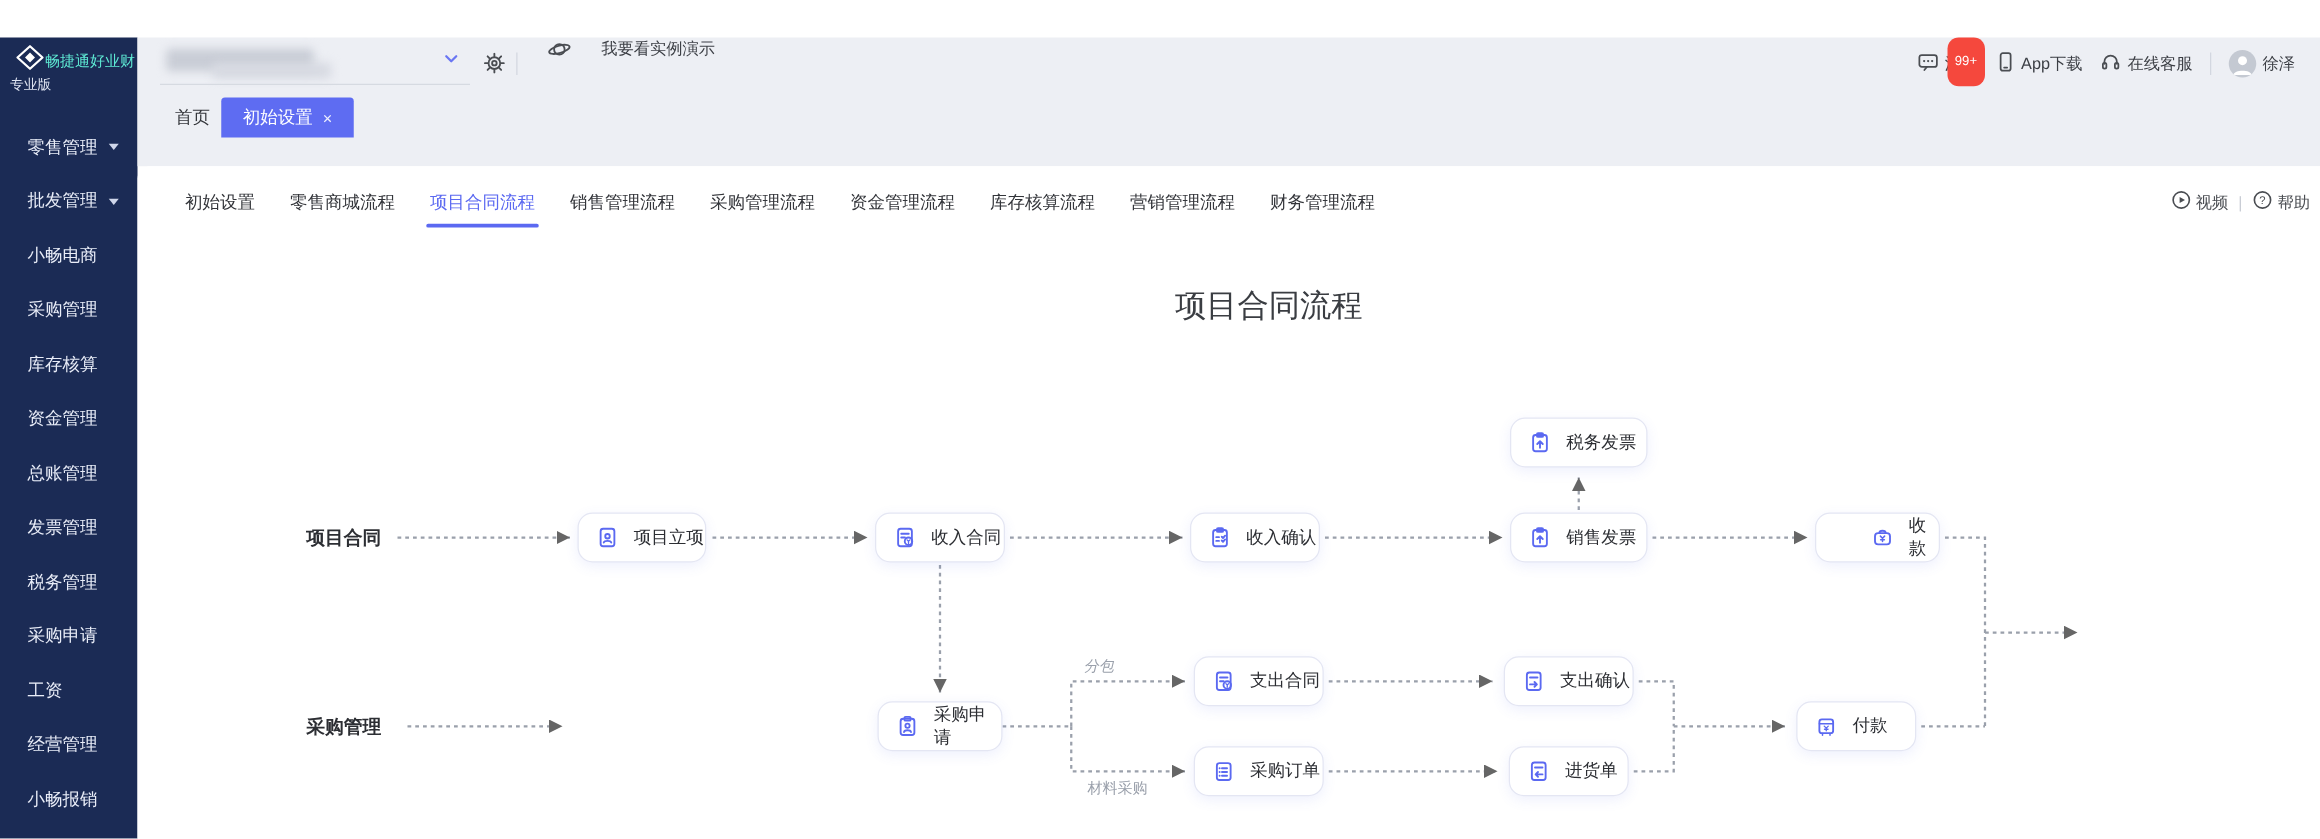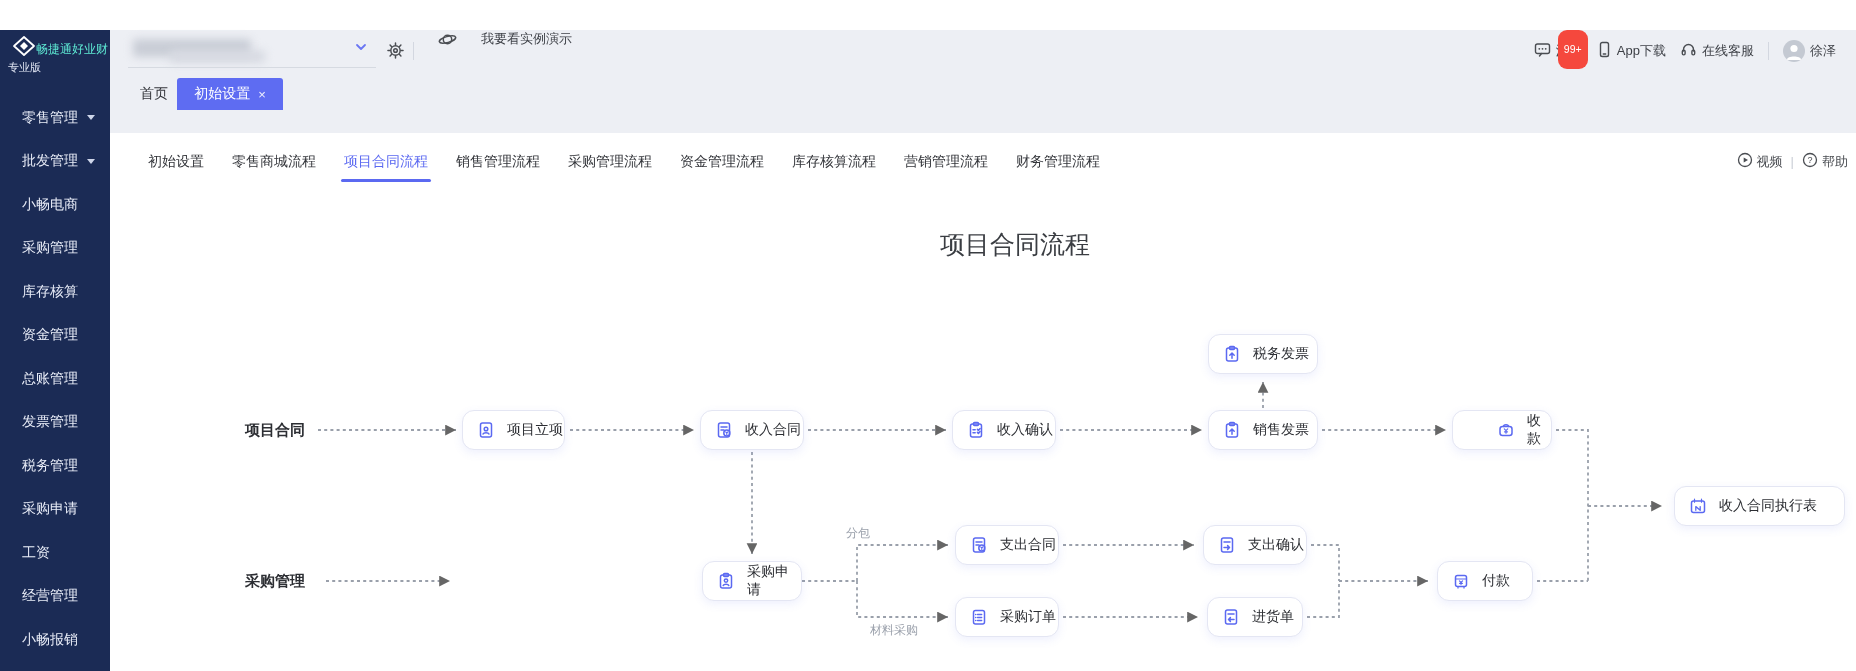--- a/index.html
+++ b/index.html
@@ -258,21 +258,21 @@
       <path class="conn" d="M1201,412 H1229 V448"></path>
       <path class="conn" d="M1197,484 H1229 V448"></path>
       <path class="conn" d="M1229,448 H1318" marker-end="url(#arr)"></path>
       <path class="conn" d="M1427,448 H1478"></path>
       <path class="conn" d="M1446,297 H1478 V448"></path>
       <path class="conn" d="M1478,373 H1552" marker-end="url(#arr)"></path>
     </svg>
 
     <div class="lane-label" style="left:135px;top:288px;">项目合同</div>
     <div class="lane-label" style="left:135px;top:439px;">采购管理</div>
-    <div class="branch-label" style="left:736px;top:392px;">分包</div>
+    <div class="branch-label" style="left:757px;top:392px;font-style:italic;">分包</div>
     <div class="branch-label" style="left:760px;top:489px;">材料采购</div>
 
     <div class="node" style="left:352px;top:277px;width:103px;">
       <span class="nicon">
           <svg class="icon" width="18" height="18" viewBox="0 0 18 18">
             <rect x="3.5" y="2" width="11" height="14" rx="2"></rect>
             <circle cx="9" cy="8" r="1.8"></circle>
             <path d="M6 13c.6-1.8 5.4-1.8 6 0"></path>
           </svg>
         </span>
@@ -321,30 +321,20 @@
     </div>
     <div class="node" style="left:1098px;top:201px;width:110px;">
       <span class="nicon">
           <svg class="icon" width="18" height="18" viewBox="0 0 18 18">
             <rect x="3.5" y="3" width="11" height="13" rx="2"></rect>
             <rect x="6.5" y="1.5" width="5" height="3" rx="1"></rect>
             <path d="M9 13.2V8M6.8 10.2L9 8l2.2 2.2"></path>
           </svg>
         </span>
       <span>税务发票</span>
-    </div>
-    <div class="node" style="left:1564px;top:353px;width:171px;">
-      <span class="nicon">
-          <svg class="icon" width="18" height="18" viewBox="0 0 18 18">
-            <rect x="2.5" y="4" width="13" height="11.5" rx="2"></rect>
-            <path d="M5.5 2.2v3M12.5 2.2v3" stroke-width="1.2"></path>
-            <path d="M6.8 13.3V9.6l4.4 3.7V9.6" stroke-width="1.3"></path>
-          </svg>
-        </span>
-      <span>收入合同执行表</span>
     </div>
 
     <div class="node" style="left:592px;top:428px;width:100px;">
       <span class="nicon">
           <svg class="icon" width="18" height="18" viewBox="0 0 18 18">
             <rect x="3.5" y="3" width="11" height="13" rx="2"></rect>
             <rect x="6.5" y="1.5" width="5" height="3" rx="1"></rect>
             <circle cx="9" cy="8.6" r="1.7"></circle>
             <path d="M6.2 13.6c.6-1.9 5-1.9 5.6 0"></path>
           </svg>

